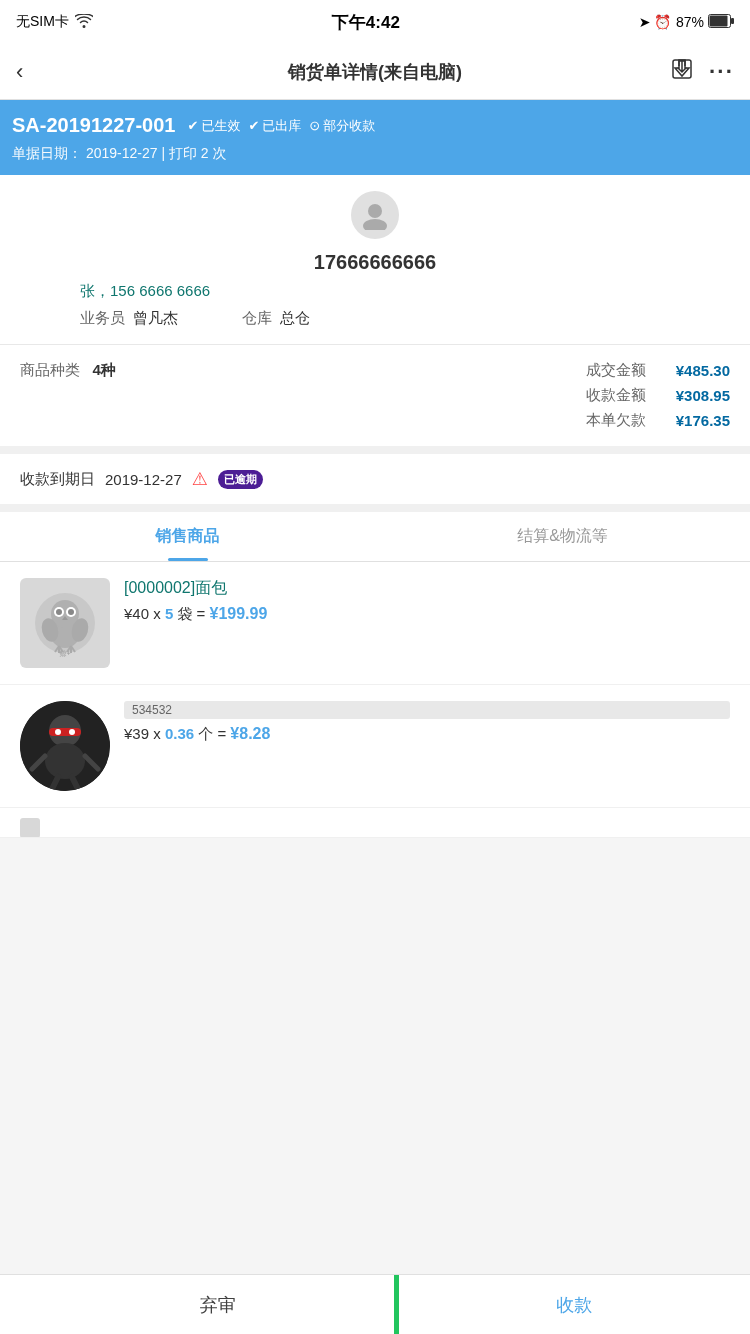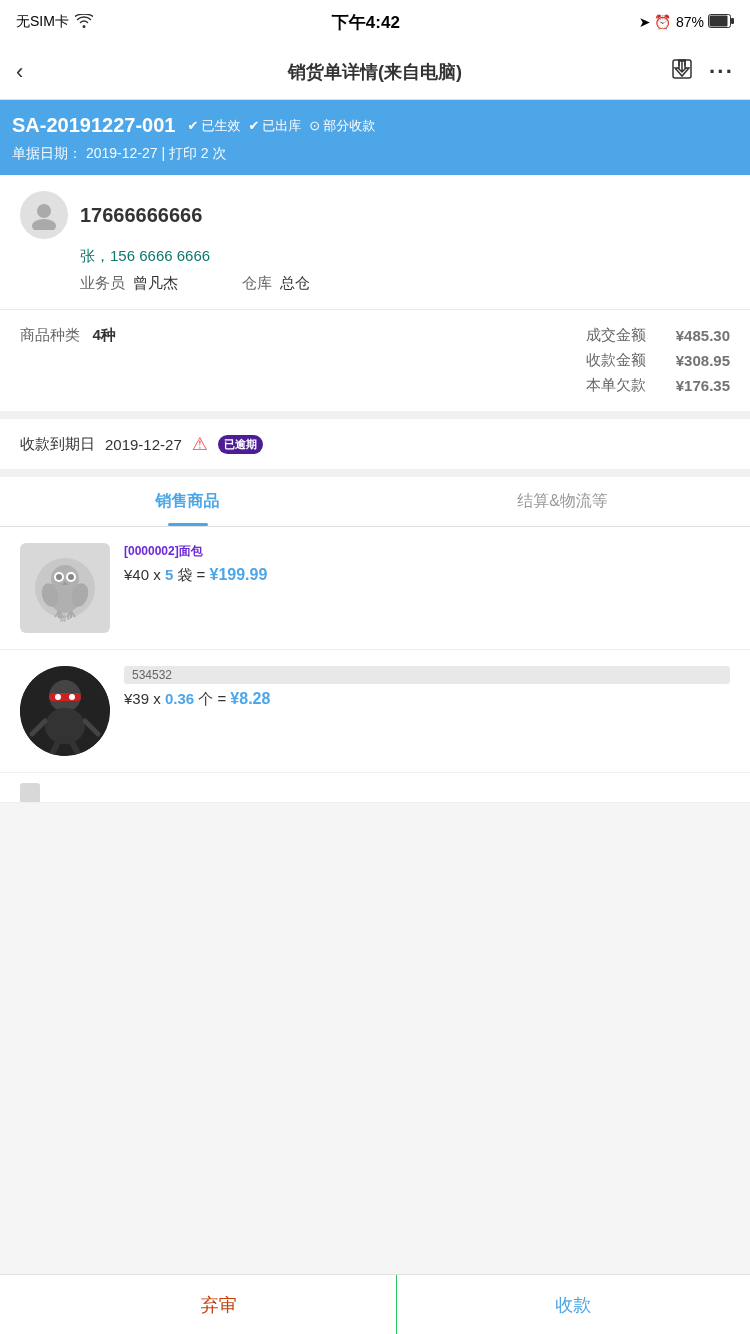--- a/index.html
+++ b/index.html
@@ -105,20 +105,21 @@
       padding: 16px 20px;
       display: flex;
       flex-direction: column;
       gap: 8px;
       border-bottom: 1px solid #e8e8e8;
     }
     .customer-top {
       display: flex;
       align-items: center;
       gap: 12px;
+      flex-direction: column;
     }
     .avatar {
       width: 48px;
       height: 48px;
       border-radius: 50%;
       background: #e0e0e0;
       display: flex;
       align-items: center;
       justify-content: center;
       color: #999;
@@ -165,21 +166,21 @@
       align-items: flex-end;
       gap: 6px;
     }
     .summary-row {
       display: flex;
       align-items: center;
       gap: 4px;
       font-size: 15px;
     }
     .summary-row-label { color: #666; }
-    .summary-row-value { color: #737373; font-weight: 600; min-width: 80px; text-align: right; }
+    .summary-row-value { color: #0369a1; font-weight: 600; min-width: 80px; text-align: right; }
 
     
     .overdue-section {
       background: #fff;
       padding: 14px 20px;
       display: flex;
       align-items: center;
       gap: 10px;
       border-bottom: 8px solid #f0f0f0;
       font-size: 15px;
@@ -253,23 +254,23 @@
     .product-image.gray-bg {
       background: #d8d8d8;
     }
     .product-info {
       flex: 1;
       display: flex;
       flex-direction: column;
       gap: 6px;
     }
     .product-name {
-      font-size: 12px;
-      color: #6d28d9;
-      font-weight: 700;
+      font-size: 16px;
+      color: #0f766e;
+      font-weight: 400;
     }
     .product-sku {
       display: inline-block;
       background: #e8e8e8;
       color: #666;
       font-size: 12px;
       padding: 2px 8px;
       border-radius: 3px;
     }
     .product-price {
@@ -292,21 +293,21 @@
     }
     .bottom-btn {
       flex: 1;
       display: flex;
       align-items: center;
       justify-content: center;
       font-size: 18px;
       cursor: pointer;
       font-weight: 500;
     }
-    .bottom-btn.cancel { color: #c2410c; border-right: 1px solid #22c55e; margin-left: 42px; }
+    .bottom-btn.cancel { color: #404040; border-right: 5px solid #22c55e; margin-left: 42px; }
     .bottom-btn.confirm { color: #4da6e8; }
   </style>
 </head>
 <body>
 
 <div class="status-bar">
   <div class="status-left">
     <span>无SIM卡</span>
     <span>
       <svg width="18" height="14" viewBox="0 0 18 14" fill="none">

